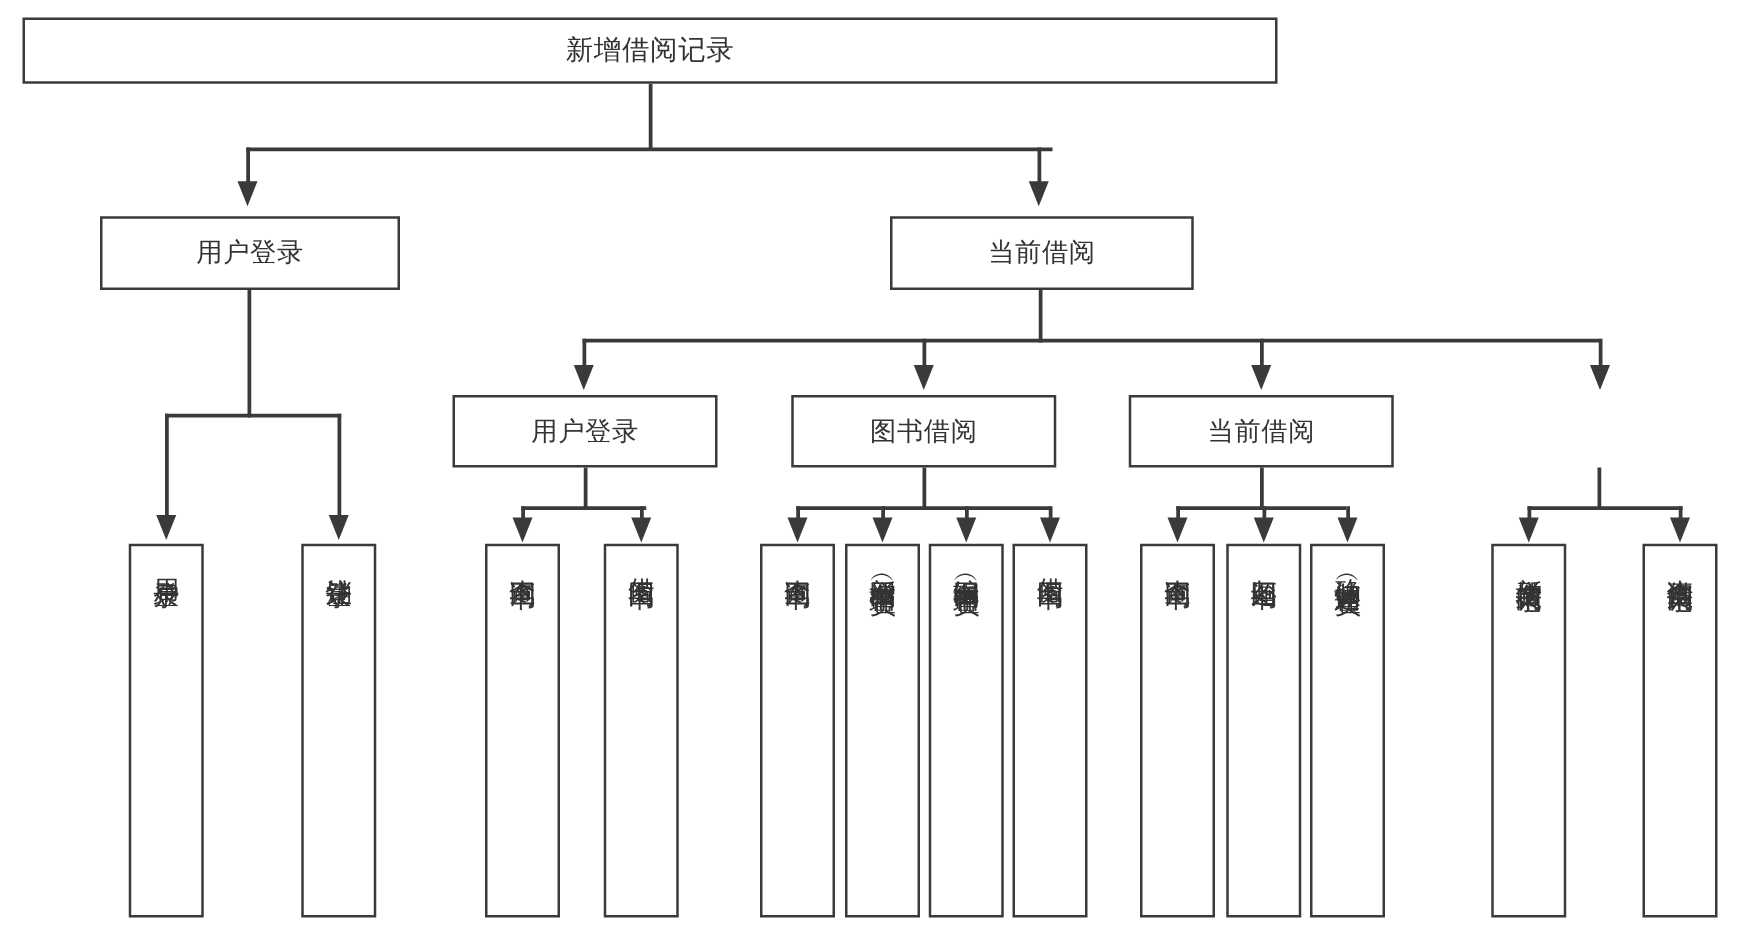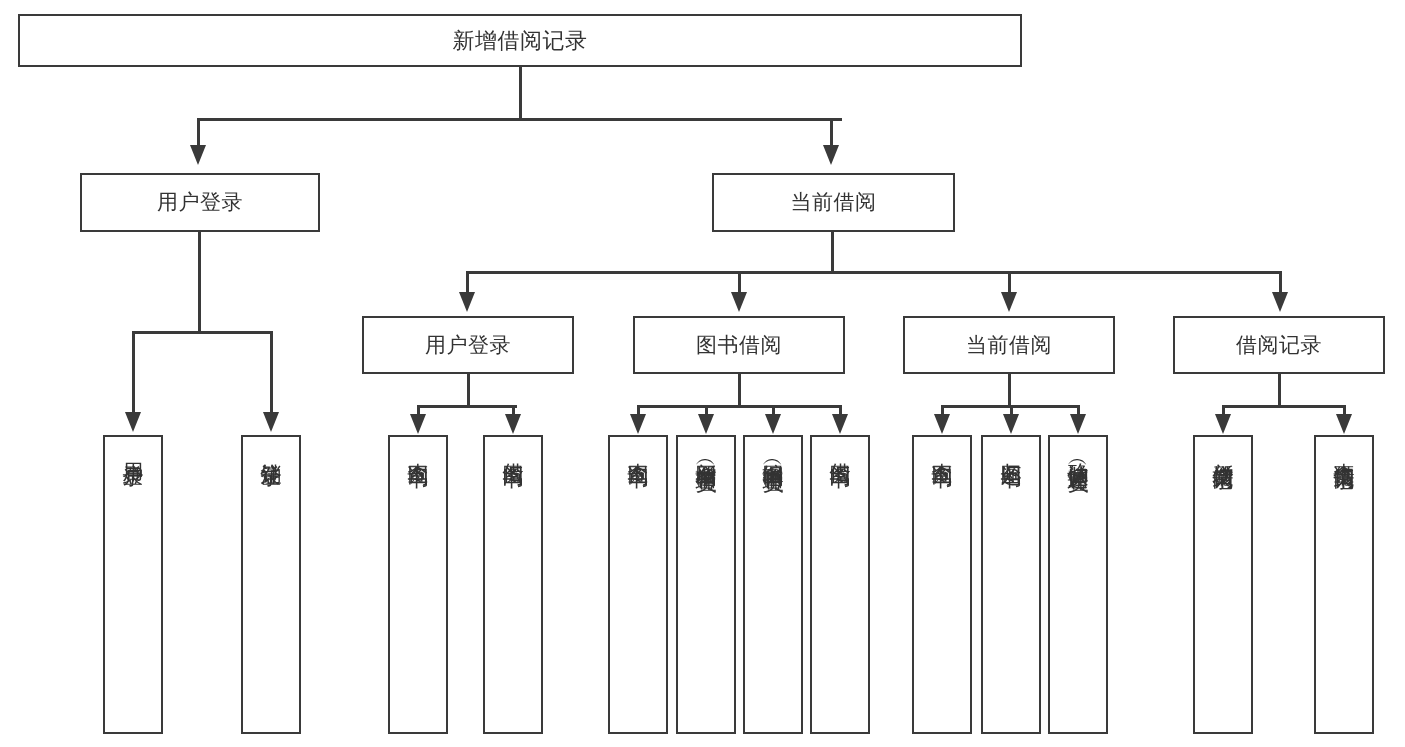--- a/index.html
+++ b/index.html
@@ -123,23 +123,20 @@
 
   <div class="node h" style="left:362px; top:316px; width:212px; height:58px;">
     <span class="label">用户登录</span>
   </div>
   <div class="node h" style="left:633px; top:316px; width:212px; height:58px;align-items:center;">
     <span class="label">图书借阅</span>
   </div>
   <div class="node h" style="left:903px; top:316px; width:212px; height:58px;">
     <span class="label">当前借阅</span>
   </div>
-  <div class="node h" style="left:1173px; top:316px; width:212px; height:58px;">
-    <span class="label">借阅记录</span>
-  </div>
 
   <div class="ln v" style="left:467px; top:374px; height:34px;"></div>
   <div class="ln h" style="left:417px; top:405px; width:100px;"></div>
   <div class="ln v" style="left:417px; top:405px; height:12px;"></div>
   <div class="arrow" style="left:410px; top:414px;"></div>
   <div class="ln v" style="left:512px; top:405px; height:12px;"></div>
   <div class="arrow" style="left:505px; top:414px;"></div>
 
   <div class="ln v" style="left:738px; top:374px; height:34px;"></div>
   <div class="ln h" style="left:637px; top:405px; width:204px;"></div>

